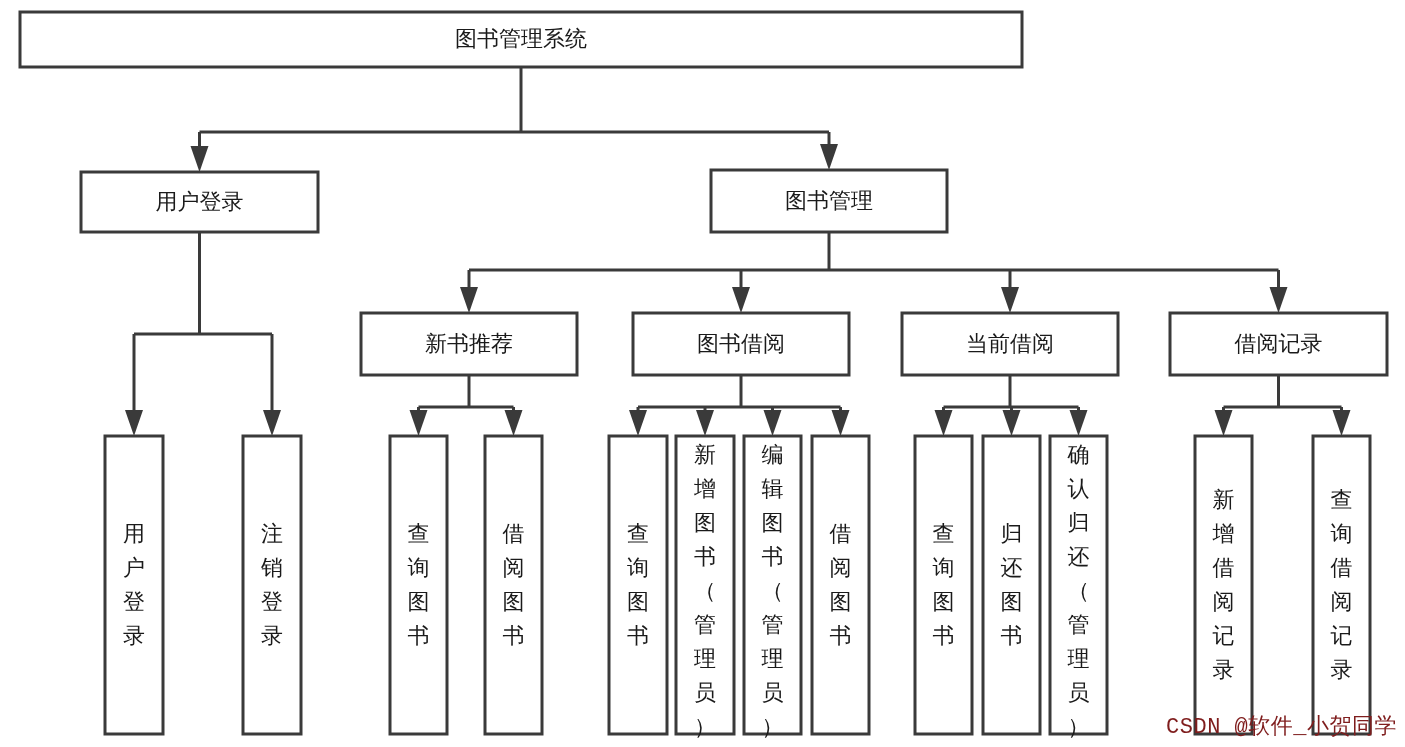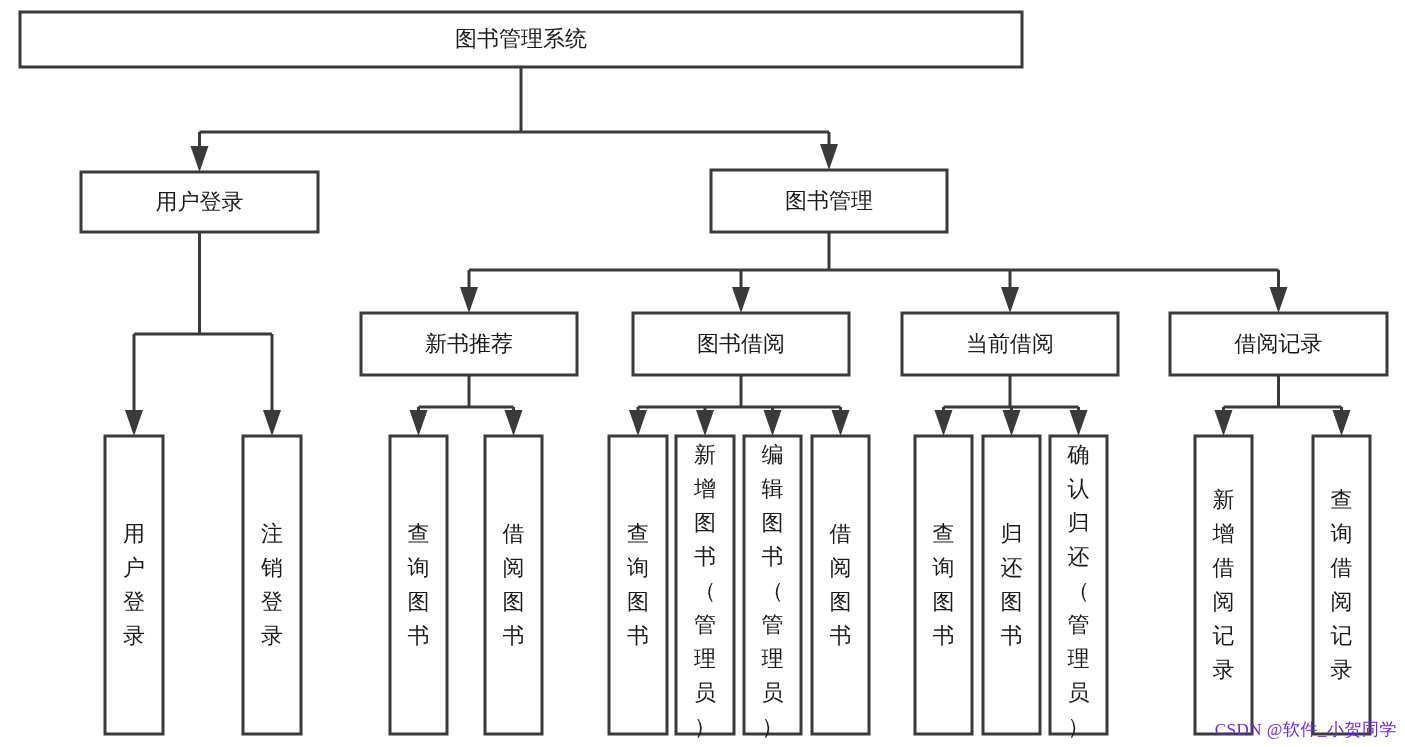--- a/index.html
+++ b/index.html
@@ -47,23 +47,23 @@
   .leaf-label {
     font-family: "Liberation Sans", "DejaVu Sans", sans-serif;
     font-size: 22px;
     fill: #1a1a1a;
     text-anchor: middle;
   }
   .watermark {
     position: absolute;
     right: 8px;
     bottom: 6px;
-    font-family: Liberation Serif, serif;
-    font-size: 17px;
-    color: #6d28d9;
+    font-family: Liberation Mono, monospace;
+    font-size: 22px;
+    color: #7f1d1d;
     white-space: nowrap;
     letter-spacing: 0.5px;
   }
 </style>
 </head>
 <body>
 
 <div id="chart-root">
   <svg id="diagram-svg" width="1405" height="747" viewBox="0 0 1405 747">
     <g id="connectors-layer">

